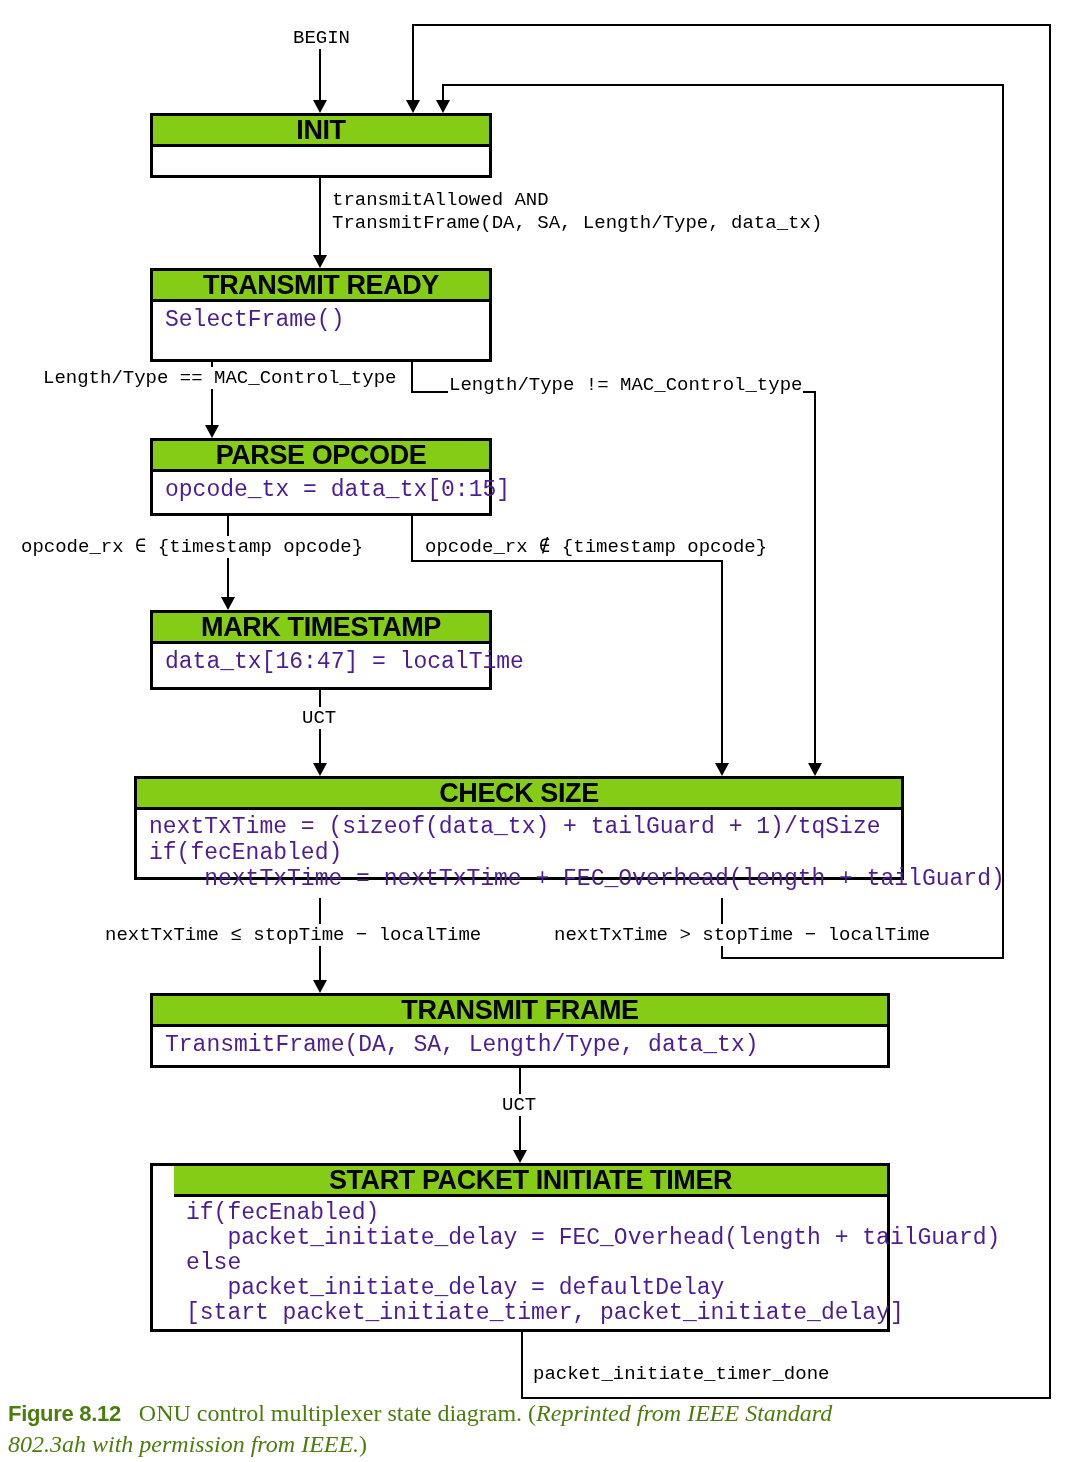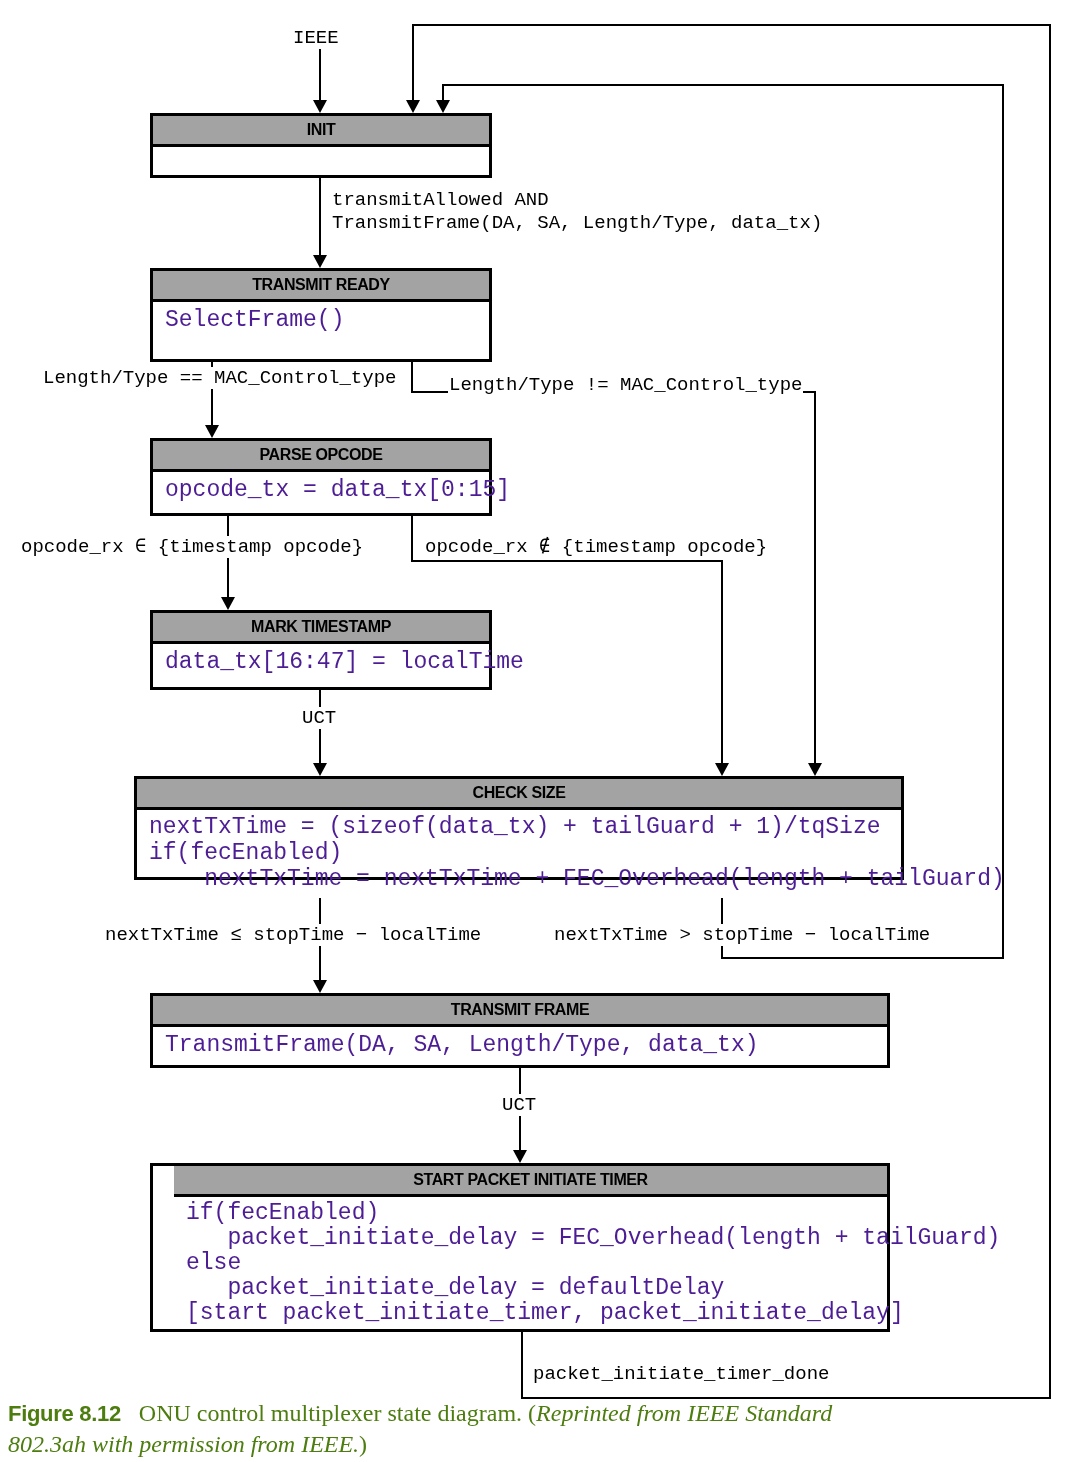--- a/index.html
+++ b/index.html
@@ -13,24 +13,24 @@
   
   .state{
     position:absolute;
     border:3px solid #000;
     background:#ffffff;
     box-sizing:border-box;
   }
   .state-header{
     height:28px;
     border-bottom:3px solid #000;
-    background:#a3a3a3;
+    background:#84cc16;
     display:flex;align-items:center;justify-content:center;
     font-family:"Liberation Sans",sans-serif;
-    font-weight:700;font-size:16px;letter-spacing:-0.4px;
+    font-weight:700;font-size:27px;letter-spacing:-0.4px;
     color:#000;
   }
   .state-body{
     padding:6px 12px 0 12px;
     font-family:"Liberation Mono","DejaVu Sans Mono",monospace;
     font-size:23px;line-height:25px;color:#4c1d95;
   }
   .code-line{white-space:pre;}
   
   .vline,.hline{position:absolute;background:#000;}
@@ -61,21 +61,21 @@
     font-weight:700;font-size:22px;
     margin-right:18px;letter-spacing:-0.3px;
   }
   .caption-italic{font-style:italic;}
 </style>
 </head>
 <body>
 
 <div id="canvas">
 
-  <div class="mono-label" style="left:292px;top:27px;">IEEE</div>
+  <div class="mono-label" style="left:292px;top:27px;">BEGIN</div>
 
   <div class="vline" style="left:319px;top:48px;height:53px;"></div>
   <div class="ah-down" style="left:313px;top:100px;"></div>
 
   <div class="hline" style="left:412px;top:24px;width:639px;"></div>
   <div class="vline" style="left:1049px;top:24px;height:1375px;"></div>
   <div class="hline" style="left:521px;top:1397px;width:530px;"></div>
   <div class="vline" style="left:412px;top:24px;height:77px;"></div>
   <div class="ah-down" style="left:406px;top:100px;"></div>
 

